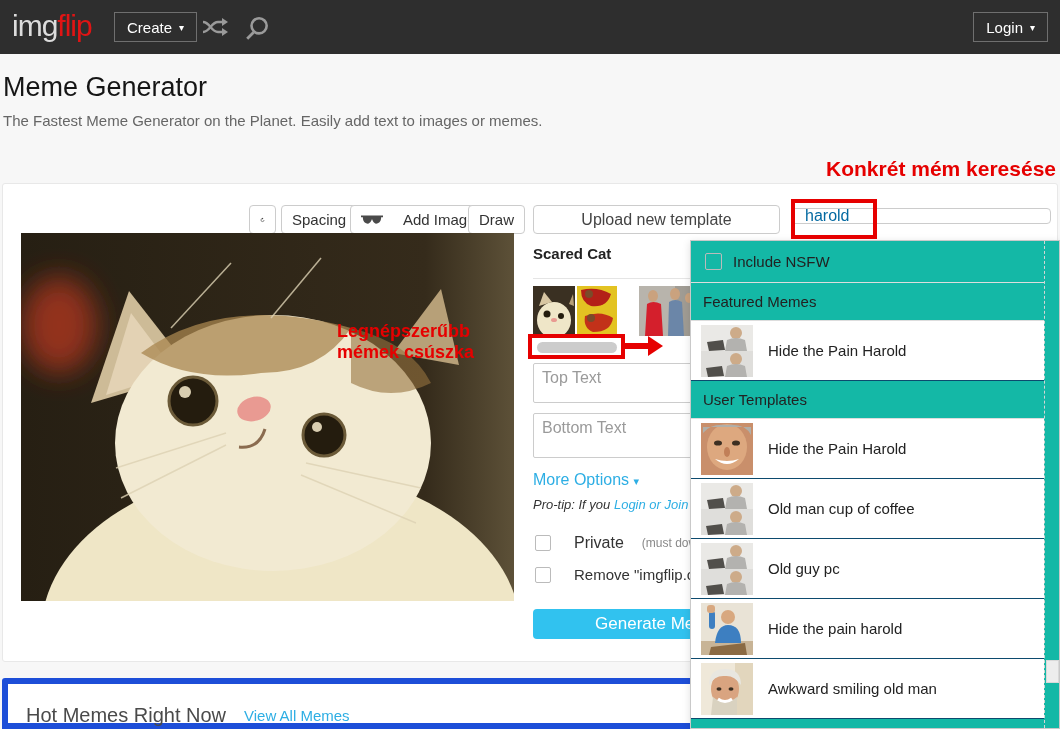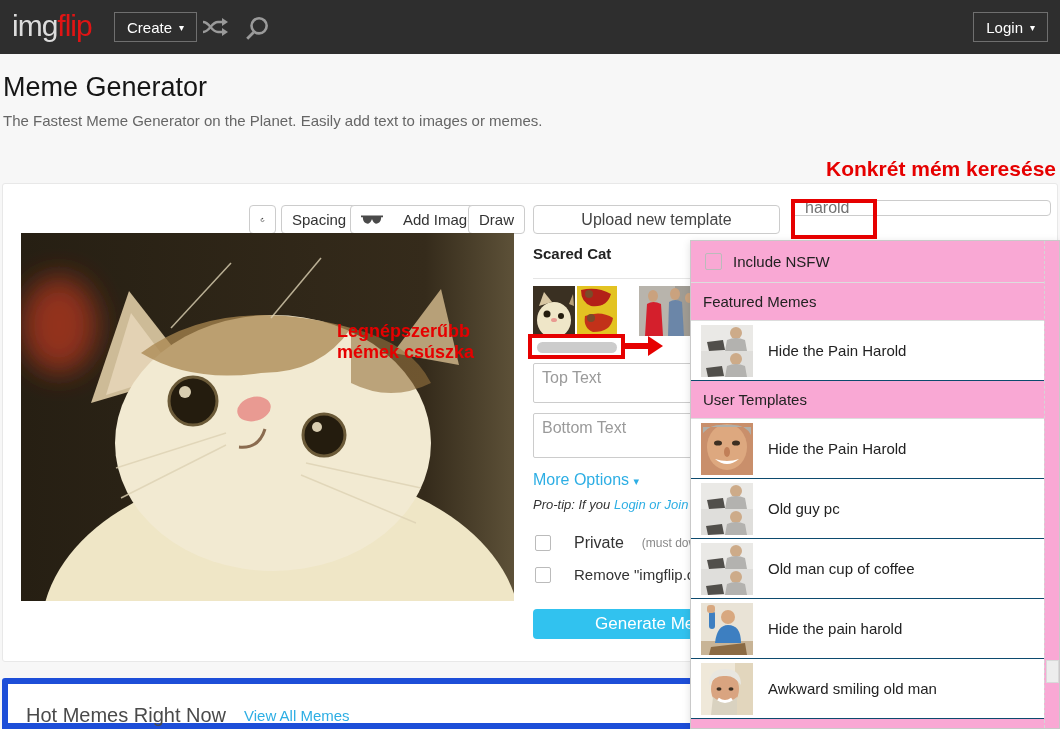--- a/index.html
+++ b/index.html
@@ -42,22 +42,22 @@
 
   .tool-btn { position:absolute; top:21px; height:29px; background:#fff; border:1px solid #ccc;
               border-radius:4px; font-size:15px; color:#333; display:flex; align-items:center;
               justify-content:center; padding:0 10px; cursor:pointer; }
   .btn-rotate { left:246px; width:27px; }
   .btn-spacing { left:278px; }
   .btn-sunglasses { left:347px; width:44px; border-radius:4px 0 0 4px; }
   .btn-add-image { left:390px; border-left:none; border-radius:0 4px 4px 0; }
   .btn-draw { left:465px; }
   .btn-upload { left:530px; width:247px; font-size:16px; color:#444; }
-  .search-input { position:absolute; left:788px; top:16px; width:260px; height:16px; border:1px solid #ccc;
-                  border-radius:4px; font-size:16px; color:#737373; padding:0 13px; font-family:"Liberation Sans",sans-serif; }
+  .search-input { position:absolute; left:788px; top:24px; width:260px; height:16px; border:1px solid #ccc;
+                  border-radius:4px; font-size:16px; color:#0369a1; padding:0 13px; font-family:"Liberation Sans",sans-serif; }
 
   .meme-canvas { position:absolute; left:18px; top:49px; width:493px; height:368px; background:#2c2517; cursor:pointer; }
 
   .tpl-title { position:absolute; left:530px; top:61px; font-size:15px; font-weight:bold; color:#222; }
   .tpl-divider { position:absolute; left:530px; top:94px; width:247px; border-top:1px solid #e5e5e5; }
   .thumb { position:absolute; top:102px; height:50px; cursor:pointer; }
   .thumb svg { display:block; width:100%; height:100%; }
   .thumb-1 { left:530px; width:42px; }
   .thumb-2 { left:574px; width:40px; }
   .thumb-3 { left:636px; width:54px; }
@@ -83,21 +83,21 @@
                   margin-right:10px; flex:none; cursor:pointer; }
   .row-private { top:350px; font-size:16px; color:#333; }
   .row-private .note { font-size:12px; color:#888; margin-left:5px; }
   .row-remove { top:382px; font-size:15px; color:#333; }
 
   .btn-generate { position:absolute; left:530px; top:425px; width:247px; height:30px; background:#31c2ef;
                   color:#fff; font-size:17px; border:none; border-radius:4px; cursor:pointer;
                   font-family:"Liberation Sans",sans-serif; }
 
   
-  .dropdown { position:absolute; left:690px; top:240px; width:370px; height:489px; background:#f9a8d4;
+  .dropdown { position:absolute; left:690px; top:240px; width:370px; height:489px; background:#14b8a6;
               border:1px solid #c9c9c9; box-shadow:0 2px 8px rgba(0,0,0,.12); z-index:15; }
   .dd-scroll { position:absolute; right:0; top:0; width:15px; height:100%; border-left:1px dashed #d5d5d5; }
   .dd-thumbtrack { position:absolute; left:1px; top:419px; width:13px; height:23px; background:#ededed;
                    border:1px solid #d9d9d9; cursor:pointer; }
   .dd-body { position:absolute; left:0; top:0; right:15px; }
   .dd-nsfw { height:42px; display:flex; align-items:center; padding-left:14px; border-bottom:1px solid #ddd;
              font-size:15px; color:#222; }
   .dd-nsfw .box { width:17px; height:17px; border:1px solid #bbb; border-radius:2px; margin-right:11px; cursor:pointer; }
   .dd-header { height:38px; line-height:38px; padding-left:12px; font-size:15px; color:#222;
                border-bottom:1px solid #ddd; }
@@ -350,37 +350,37 @@
               <rect width="52" height="26" fill="#eae9e6"></rect>
               <rect y="26" width="52" height="26" fill="#dfdedb"></rect>
               <circle cx="35" cy="8" r="6" fill="#cdab89"></circle>
               <path d="M26 15 Q35 11 44 15 L46 26 L24 26 Z" fill="#b3b2af"></path>
               <path d="M6 17 L22 15 L24 25 L8 26 Z" fill="#514f4b"></path>
               <circle cx="35" cy="34" r="6" fill="#cdab89"></circle>
               <path d="M26 41 Q35 37 44 41 L46 52 L24 52 Z" fill="#b3b2af"></path>
               <path d="M5 43 L21 41 L23 51 L7 52 Z" fill="#514f4b"></path>
             </svg>
           </span>
-    <span class="dd-label">Old guy pc</span>
+    <span class="dd-label">Old man cup of coffee</span>
   </div>
 
   <div class="dd-item">
     <span class="dd-thumb">
             <svg viewBox="0 0 52 52">
               <rect width="52" height="26" fill="#eae9e6"></rect>
               <rect y="26" width="52" height="26" fill="#dfdedb"></rect>
               <circle cx="35" cy="8" r="6" fill="#cdab89"></circle>
               <path d="M26 15 Q35 11 44 15 L46 26 L24 26 Z" fill="#b3b2af"></path>
               <path d="M6 17 L22 15 L24 25 L8 26 Z" fill="#514f4b"></path>
               <circle cx="35" cy="34" r="6" fill="#cdab89"></circle>
               <path d="M26 41 Q35 37 44 41 L46 52 L24 52 Z" fill="#b3b2af"></path>
               <path d="M5 43 L21 41 L23 51 L7 52 Z" fill="#514f4b"></path>
             </svg>
           </span>
-    <span class="dd-label">Old man cup of coffee</span>
+    <span class="dd-label">Old guy pc</span>
   </div>
 
   <div class="dd-item">
     <span class="dd-thumb">
             <svg viewBox="0 0 52 52">
               <rect width="52" height="52" fill="#e9e3d6"></rect>
               <rect y="38" width="52" height="14" fill="#c8b496"></rect>
               <path d="M10 44 L44 40 L46 52 L8 52 Z" fill="#8a6a43"></path>
               <circle cx="27" cy="14" r="7" fill="#d8a87f"></circle>
               <path d="M14 40 Q16 22 27 22 Q40 22 40 40 Z" fill="#3d7fc1"></path>

